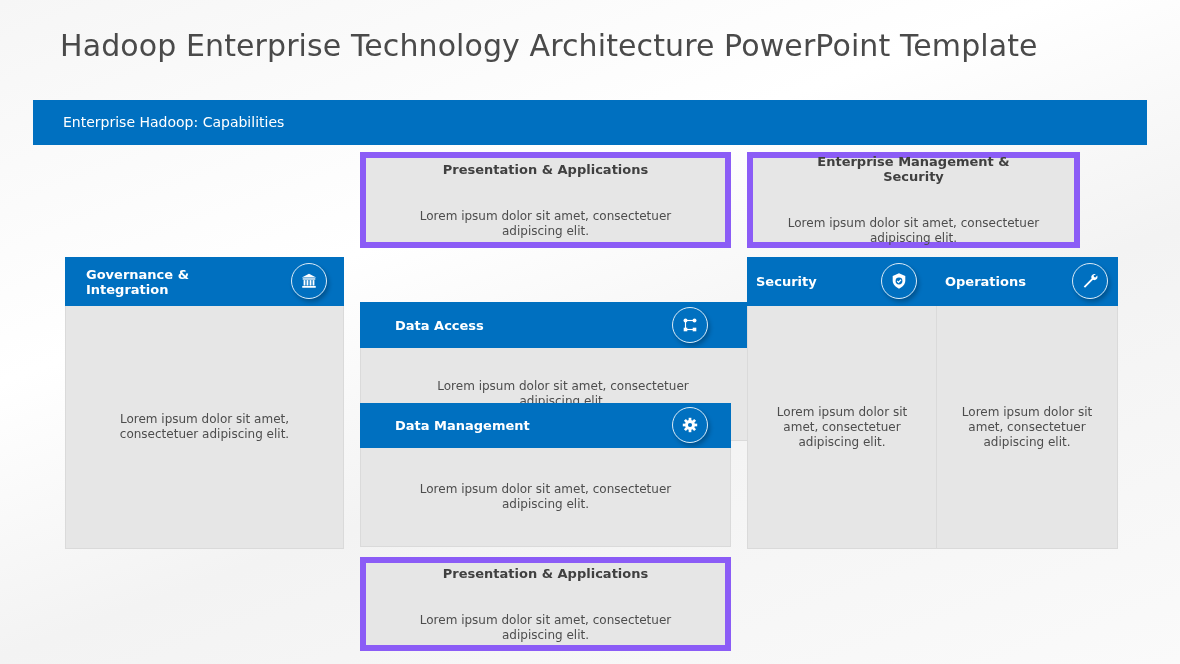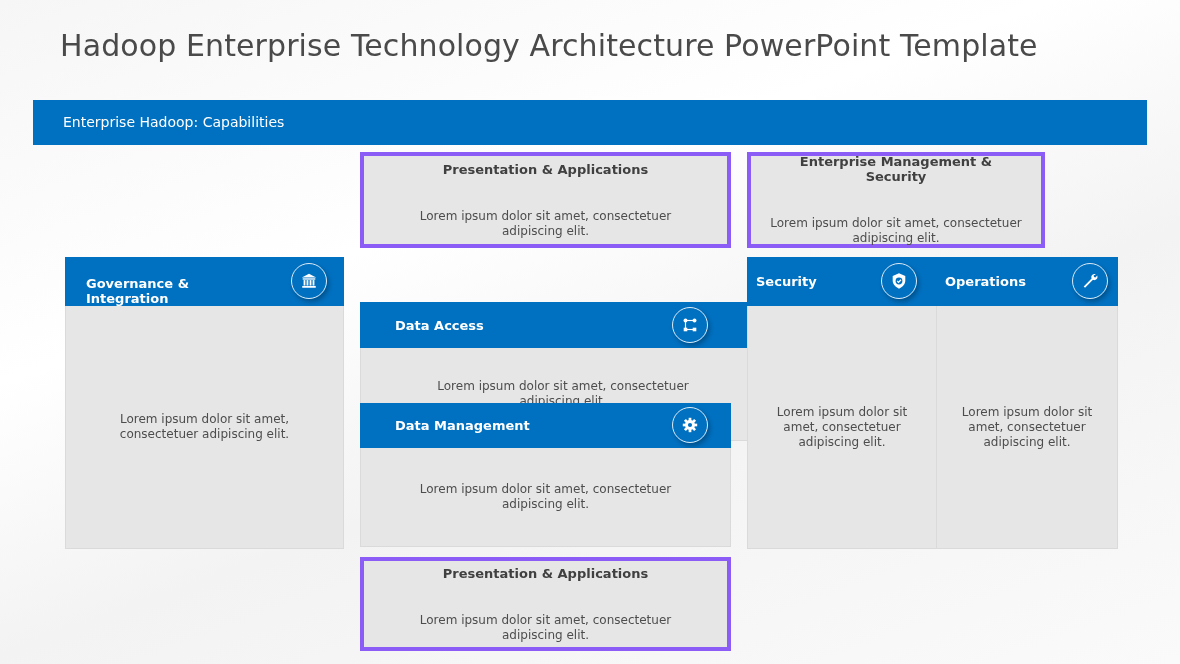--- a/index.html
+++ b/index.html
@@ -15,21 +15,21 @@
     letter-spacing: 0.1px;
   }
   .banner {
     position: absolute; left: 33px; top: 100px; width: 1114px; height: 45px;
     background: #0070c0; color: #fff;
     font-size: 14px; font-weight: normal;
     padding-left: 30px; line-height: 45px;
   }
   .box {
     position: absolute; background: #e6e6e6;
-    border: 4px solid #8b5cf6;
+    border: 6px solid #8b5cf6;
     gap: 26px;
   }
   .box.plain {
     display: flex; flex-direction: column; align-items: center; justify-content: center;
     text-align: center;
   }
   .box-title {
     font-size: 13px; font-weight: bold; color: #404040; margin-bottom: 6px;
   }
   .box-text {
@@ -62,27 +62,27 @@
 
 <div class="slide-title">Hadoop Enterprise Technology Architecture PowerPoint Template</div>
 
 <div class="banner">Enterprise Hadoop: Capabilities</div>
 
 <div class="box plain" style="left:360px; top:152px; width:371px; height:96px; padding:0 40px;">
   <div class="box-title">Presentation &amp; Applications</div>
   <div class="box-text" style="width:290px;">Lorem ipsum dolor sit amet, consectetuer adipiscing elit.</div>
 </div>
 
-<div class="box plain" style="left:747px; top:152px; width:298px; height:96px; padding:0 40px;">
+<div class="box plain" style="left:747px; top:152px; width:333px; height:96px; padding:0 40px;">
   <div class="box-title">Enterprise Management &amp; Security</div>
   <div class="box-text" style="width:290px;">Lorem ipsum dolor sit amet, consectetuer adipiscing elit.</div>
 </div>
 
 <div class="card" style="left:65px; top:257px; width:279px; height:292px;">
-  <div class="card-head" style="height:49px; padding-left:21px;align-items:flex-end;">
+  <div class="card-head" style="height:49px; padding-left:21px;">
     <span class="label" style="width:120px;">Governance &amp; Integration</span>
     <span class="icon-circle" style="left:226px; top:6px;">
       <svg viewBox="0 0 20 20">
           <path d="M10 2 L18 6 L2 6 Z" fill="#fff"></path>
           <rect x="3" y="7" width="14" height="1.5" fill="#fff"></rect>
           <rect x="4" y="9" width="2" height="6" fill="#fff"></rect>
           <rect x="7.3" y="9" width="2" height="6" fill="#fff"></rect>
           <rect x="10.7" y="9" width="2" height="6" fill="#fff"></rect>
           <rect x="14" y="9" width="2" height="6" fill="#fff"></rect>
           <rect x="2.5" y="15.5" width="15" height="2" fill="#fff"></rect>

